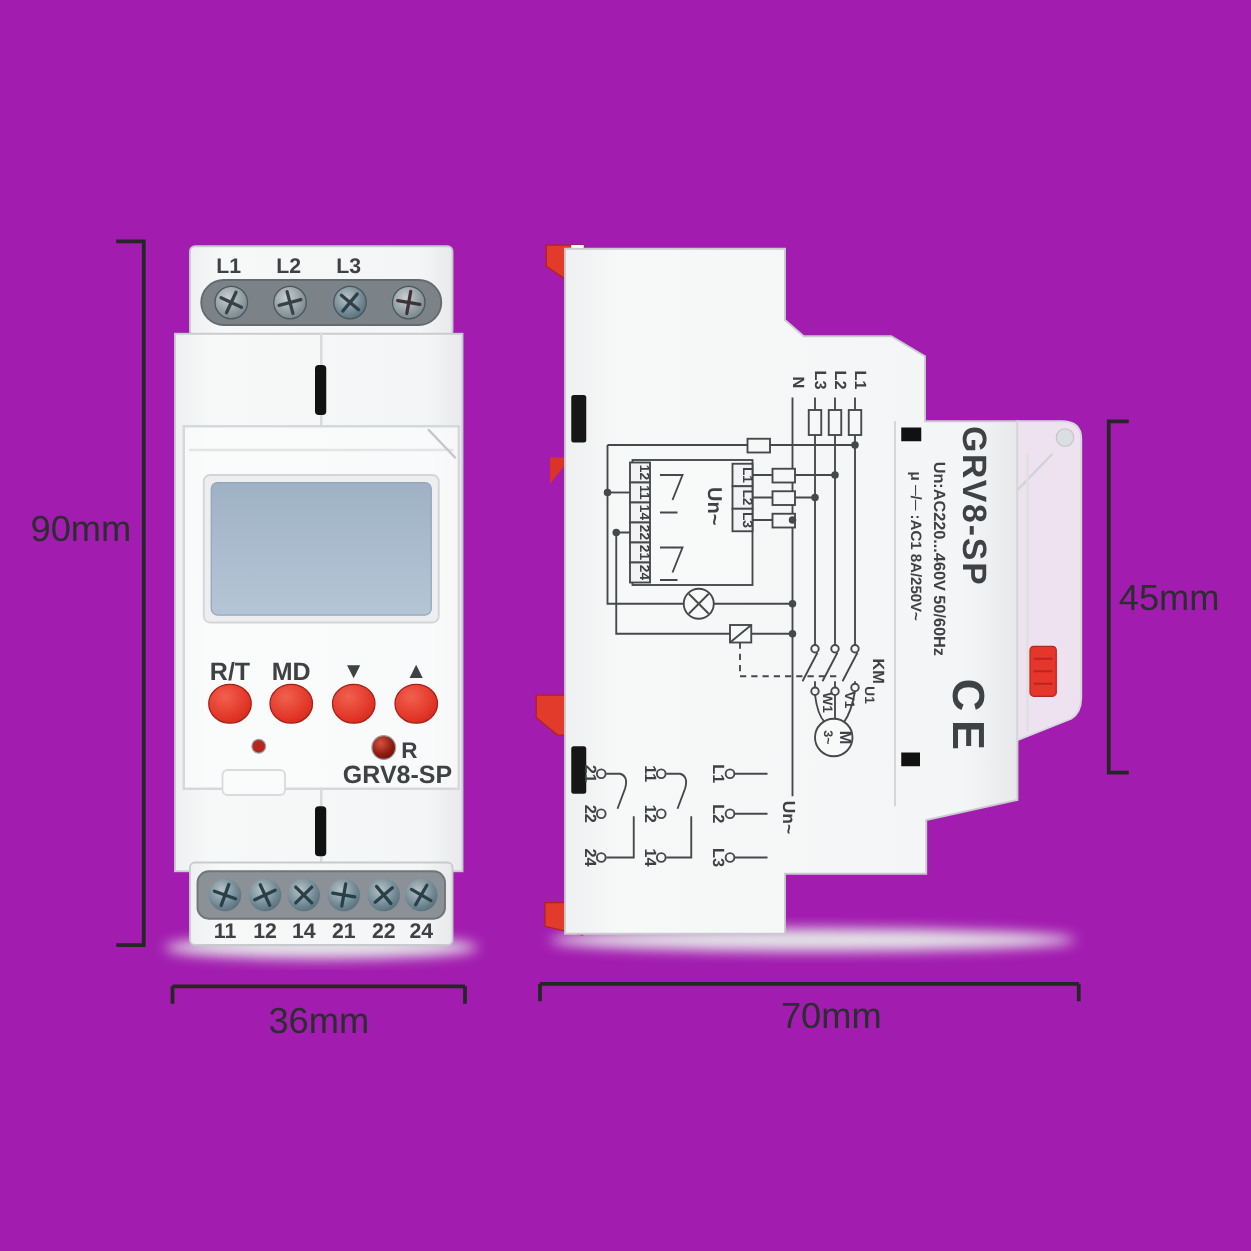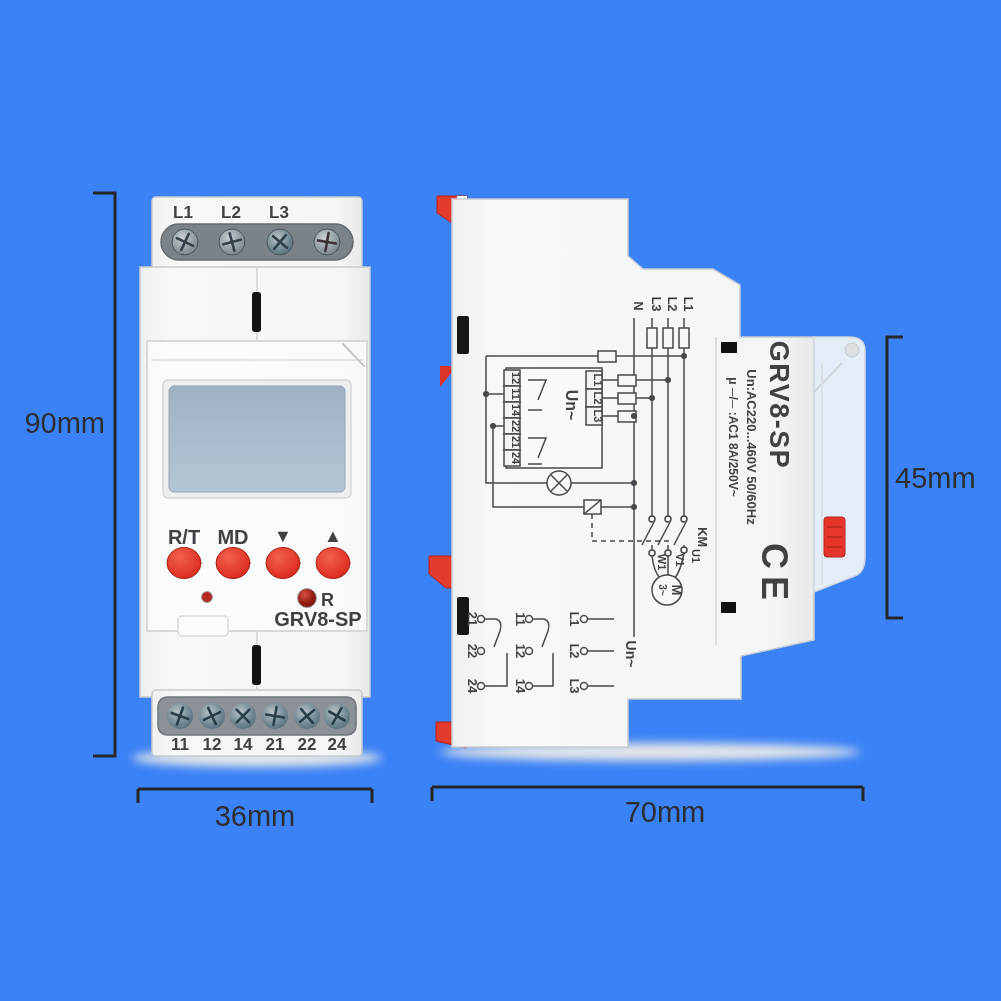--- a/index.html
+++ b/index.html
@@ -1,16 +1,16 @@
 <!DOCTYPE html>
 <html><head>
 <meta charset="utf-8">
 <style>
   html,body{margin:0;padding:0;background:#ffffff;}
-  .scene{position:relative;width:1001px;height:1001px;background:#3b82f6;overflow:hidden;
+  .scene{position:relative;width:1001px;height:1001px;background:#a21caf;overflow:hidden;
          font-family:"Liberation Sans","DejaVu Sans",sans-serif;}
   svg{position:absolute;left:0;top:0;}
   svg text{font-family:"Liberation Sans","DejaVu Sans",sans-serif;fill:#3f4245;}
   .dim-label{font-size:29px;fill:#2b2d2f;}
 </style>
 </head>
 <body>
 
 <div class="scene">
 <svg width="1001" height="1001" viewBox="0 0 1001 1001">

